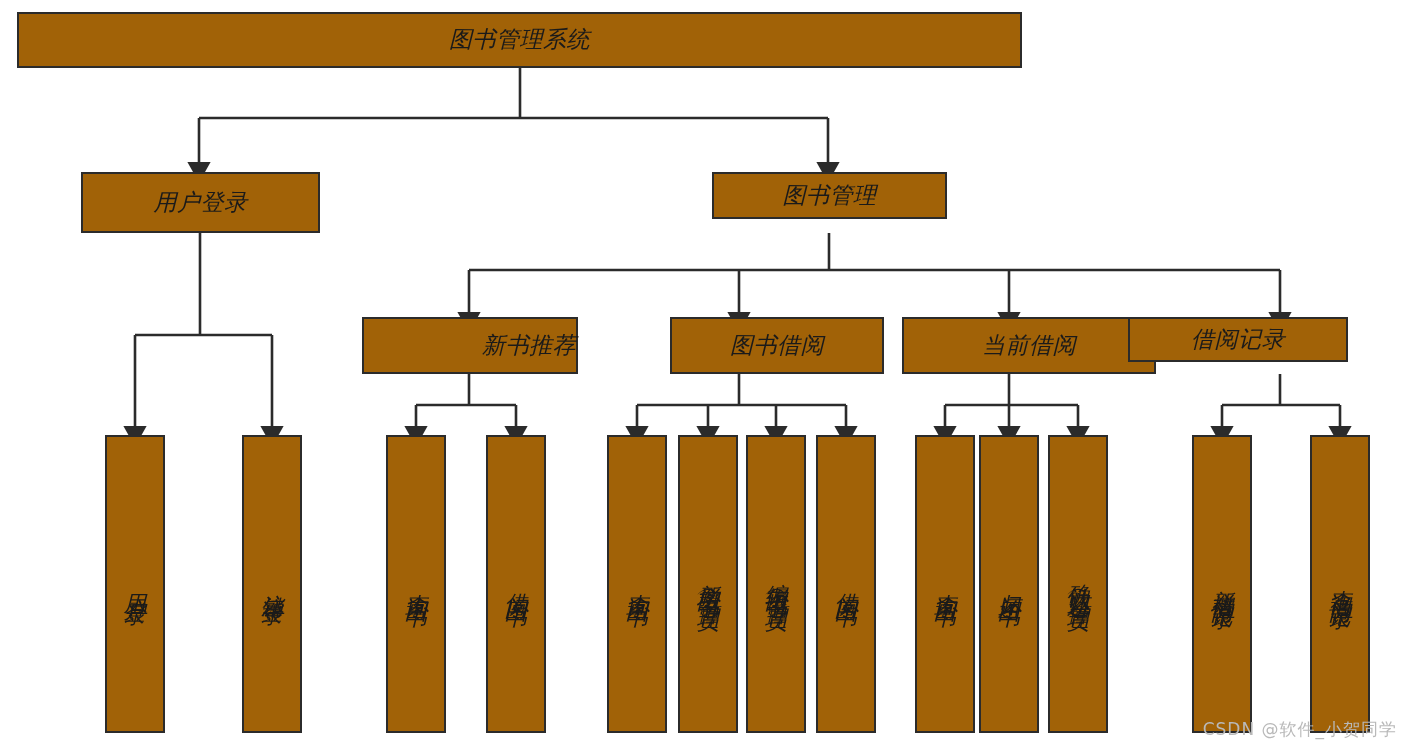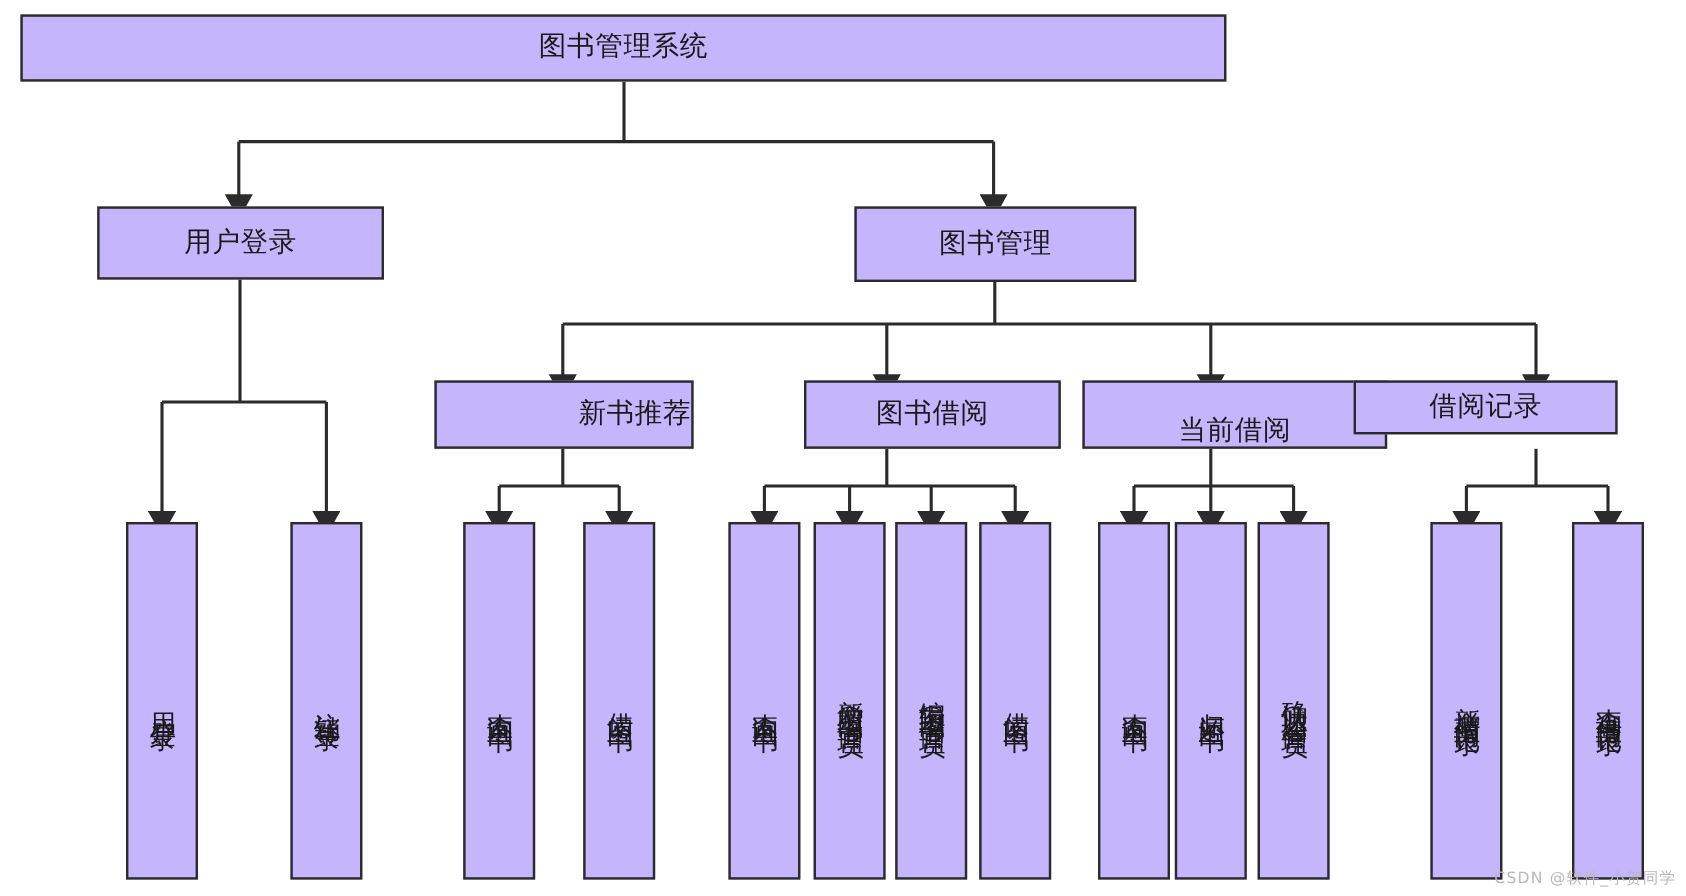--- a/index.html
+++ b/index.html
@@ -21,25 +21,26 @@
     position: absolute;
     left: 0;
     top: 0;
     width: 1405px;
     height: 747px;
   }
   .node {
     position: absolute;
     box-sizing: border-box;
     border: 2px solid #2b2b2b;
-    background: #c4b5fd;
+    background: #a16207;
     display: flex;
     align-items: center;
     justify-content: center;
     color: #1a1a1a;
+    font-style: italic;
   }
   .node.horiz {
     font-size: 23px;
     line-height: 1.1;
     letter-spacing: 0.5px;
   }
   .node.vert {
     writing-mode: vertical-rl;
     text-orientation: upright;
     font-size: 22px;
@@ -50,21 +51,21 @@
   }
   .node.vert .vtext {
     writing-mode: vertical-rl;
     text-orientation: upright;
     display: block;
   }
   #watermark {
     position: absolute;
     right: 8px;
     bottom: 6px;
-    font-size: 13px;
+    font-size: 17px;
     color: #b9b9b9;
     letter-spacing: 1px;
     white-space: nowrap;
     pointer-events: none;
     margin-left: 37px;
   }
 </style>
 </head>
 <body>
 
@@ -120,31 +121,31 @@
     </g>
   </svg>
 
   <div class="node horiz" style="left:17px; top:12px; width:1005px; height:56px;">
     <span>图书管理系统</span>
   </div>
 
   <div class="node horiz" style="left:81px; top:172px; width:239px; height:61px;">
     <span>用户登录</span>
   </div>
-  <div class="node horiz" style="left:712px; top:172px; width:235px; height:63px;">
+  <div class="node horiz" style="left:712px; top:172px; width:235px; height:47px;">
     <span>图书管理</span>
   </div>
 
   <div class="node horiz" style="left:362px; top:317px; width:216px; height:57px;justify-content:flex-end;">
     <span>新书推荐</span>
   </div>
   <div class="node horiz" style="left:670px; top:317px; width:214px; height:57px;">
     <span>图书借阅</span>
   </div>
-  <div class="node horiz" style="left:902px; top:317px; width:254px; height:57px;align-items:flex-end;">
+  <div class="node horiz" style="left:902px; top:317px; width:254px; height:57px;">
     <span>当前借阅</span>
   </div>
   <div class="node horiz" style="left:1128px; top:317px; width:220px; height:45px;">
     <span>借阅记录</span>
   </div>
 
   <div class="node vert" style="left:105px; top:435px; width:60px; height:298px;">
     <span class="vtext">用户登录</span>
   </div>
   <div class="node vert" style="left:242px; top:435px; width:60px; height:298px;">

